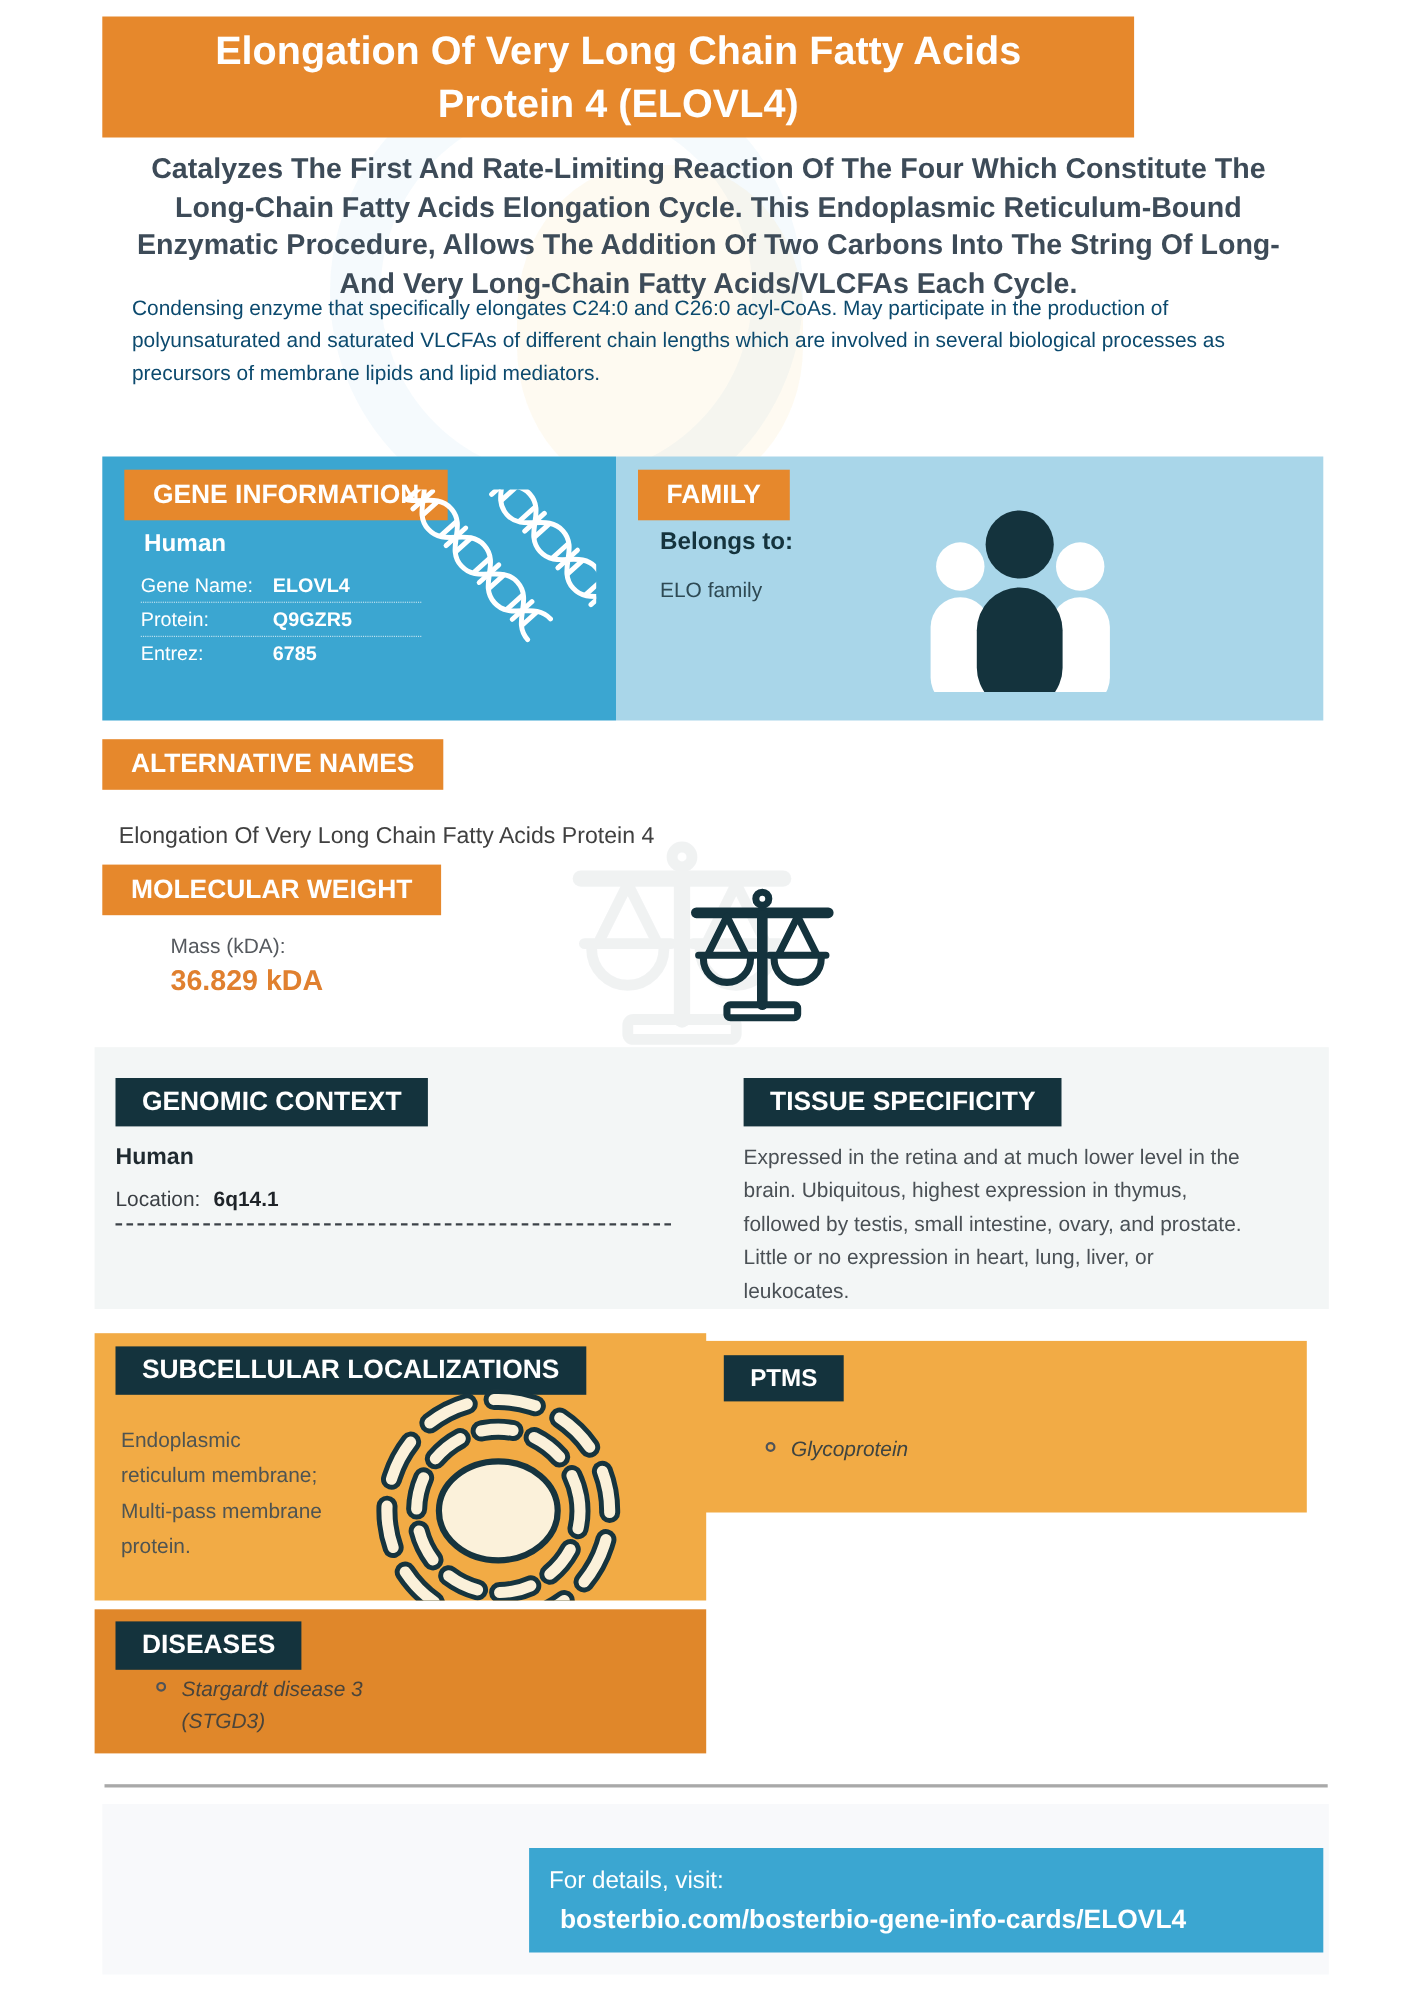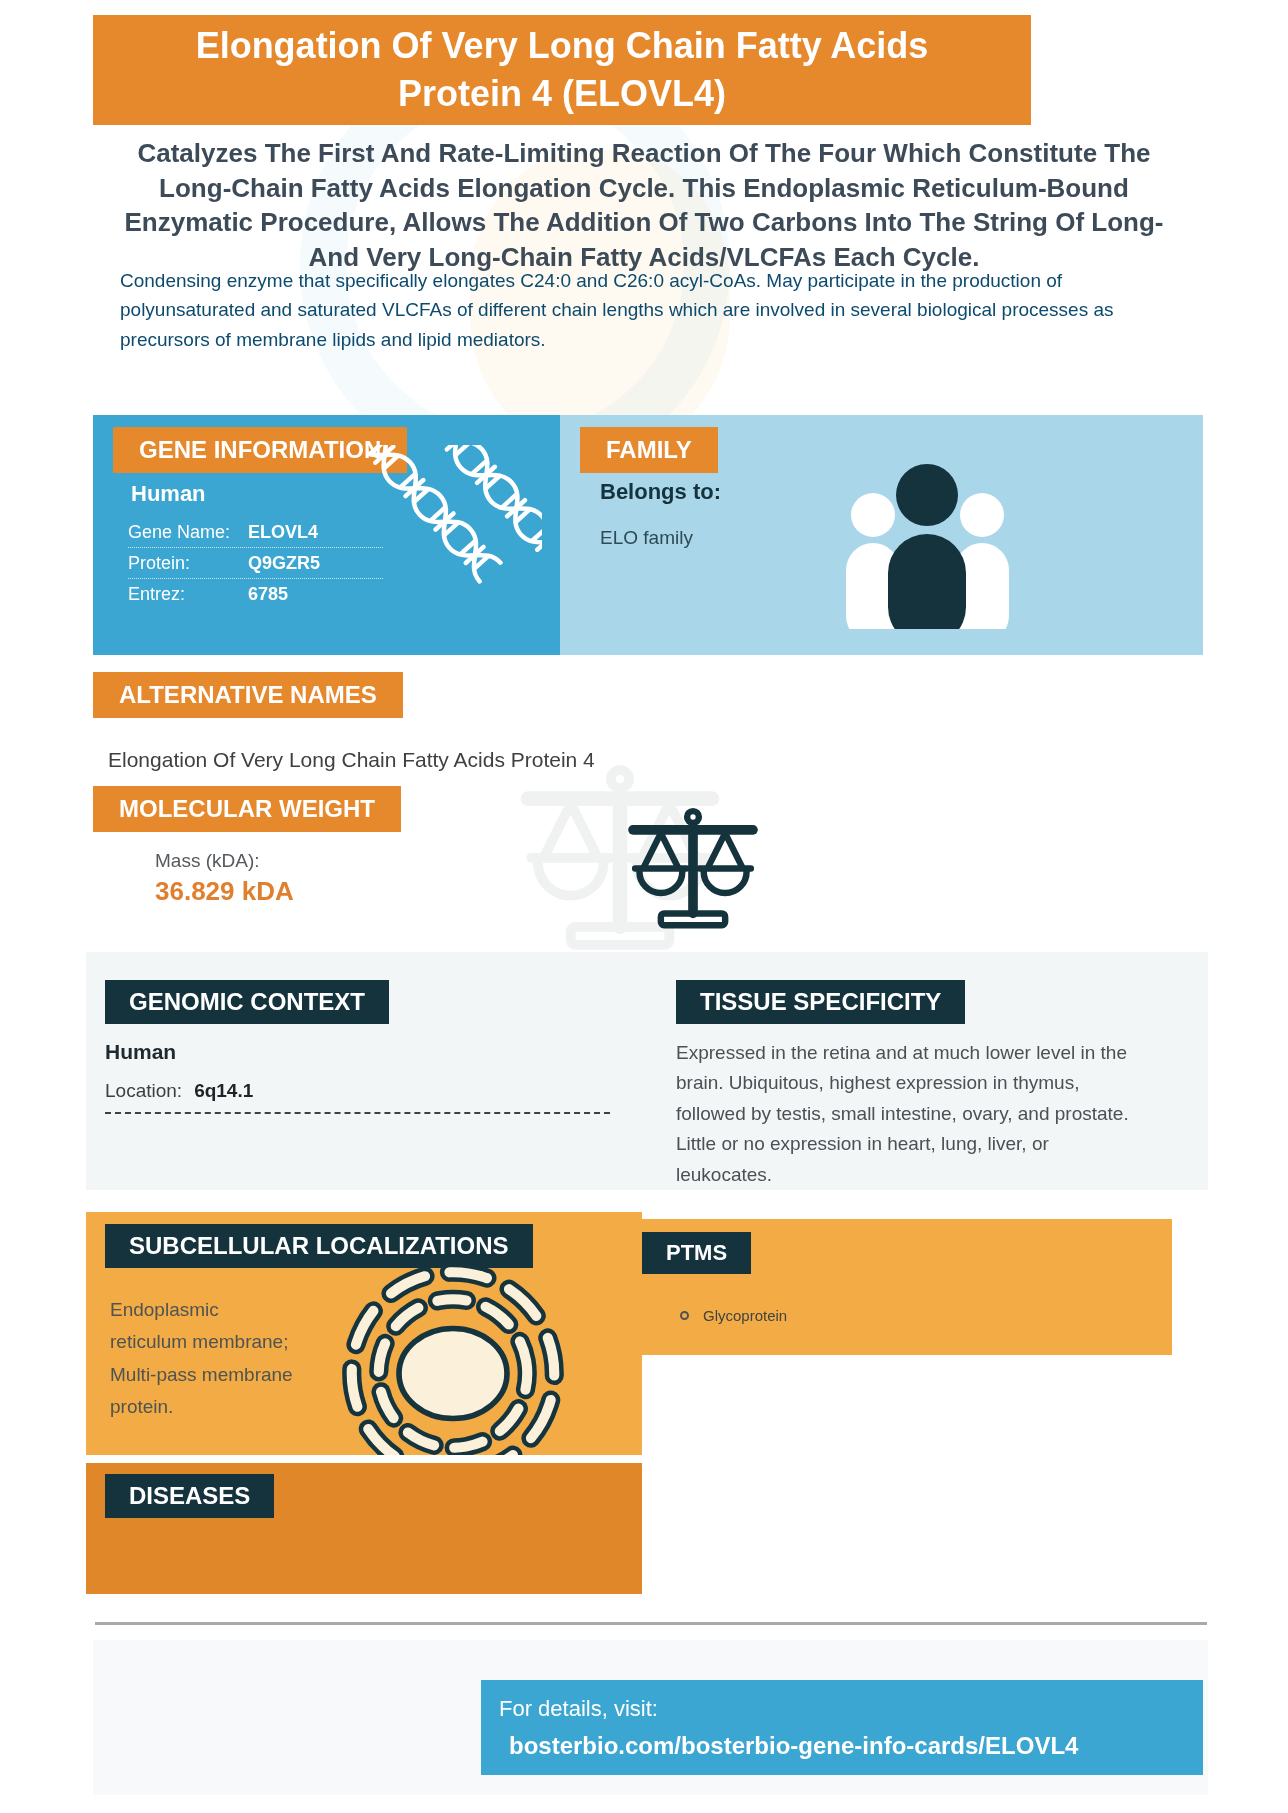--- a/index.html
+++ b/index.html
@@ -82,23 +82,23 @@
   .ts-bar{position:absolute;left:590px;top:28px;}
   .ts-text{position:absolute;left:590px;top:86px;width:468px;color:#4A5055;font-size:19px;line-height:1.6;}
 
   
   .subcell-box{left:86px;top:1212px;width:556px;height:243px;background:var(--orange-light);overflow:hidden;}
   .sl-bar{position:absolute;left:19px;top:12px;}
   .sl-text{position:absolute;left:24px;top:82px;width:190px;color:#4F5452;font-size:19px;line-height:1.7;}
   .er-icon{position:absolute;left:252px;top:40px;}
 
   
-  .ptms-box{left:624px;top:1219px;width:548px;height:136px;background:var(--orange-light);}
+  .ptms-box{left:640px;top:1219px;width:548px;height:156px;background:var(--orange-light);}
   .ptms-bar{position:absolute;left:18px;top:13px;font-size:22px;}
-  .bullet-item{display:flex;align-items:flex-start;gap:14px;color:#3F4440;font-size:15px;line-height:1.5;}
+  .bullet-item{display:flex;align-items:flex-start;gap:14px;color:#3F4440;font-size:19px;line-height:1.5;font-style:italic;}
   .bullet-dot{width:9px;height:9px;border:2px solid #4F5358;border-radius:50%;margin-top:6px;flex:0 0 auto;}
   .ptms-item{position:absolute;left:56px;top:86px;}
 
   
   .diseases-box{left:86px;top:1463px;width:556px;height:131px;background:var(--orange-dark);}
   .dis-bar{position:absolute;left:19px;top:11px;}
   .dis-item{position:absolute;left:56px;top:60px;width:210px;color:#4A443A;}
 
   
   .divider{left:95px;top:1622px;width:1112px;height:3px;background:#A9A9A9;}
@@ -234,20 +234,24 @@
 <div class="abs ptms-box">
   <span class="bar-teal ptms-bar">PTMS</span>
   <div class="bullet-item ptms-item">
     <span class="bullet-dot"></span>
     <span>Glycoprotein</span>
   </div>
 </div>
 
 <div class="abs diseases-box">
   <span class="bar-teal dis-bar">DISEASES</span>
+  <div class="bullet-item dis-item">
+    <span class="bullet-dot"></span>
+    <span>Stargardt disease 3 (STGD3)</span>
+  </div>
 </div>
 
 <div class="abs divider"></div>
 <div class="abs footer">
   <div class="footer-blue">
     <div class="fv-label">For details, visit:</div>
     <div class="fv-url">bosterbio.com/bosterbio-gene-info-cards/ELOVL4</div>
   </div>
 </div>
 

